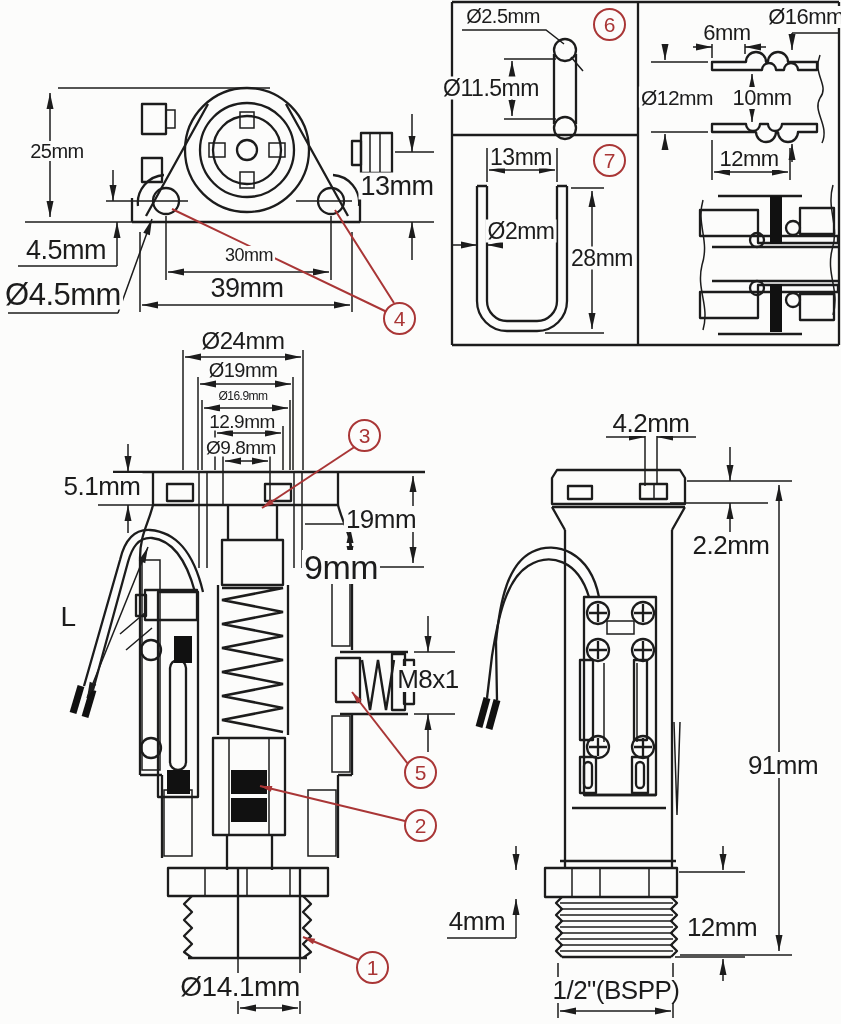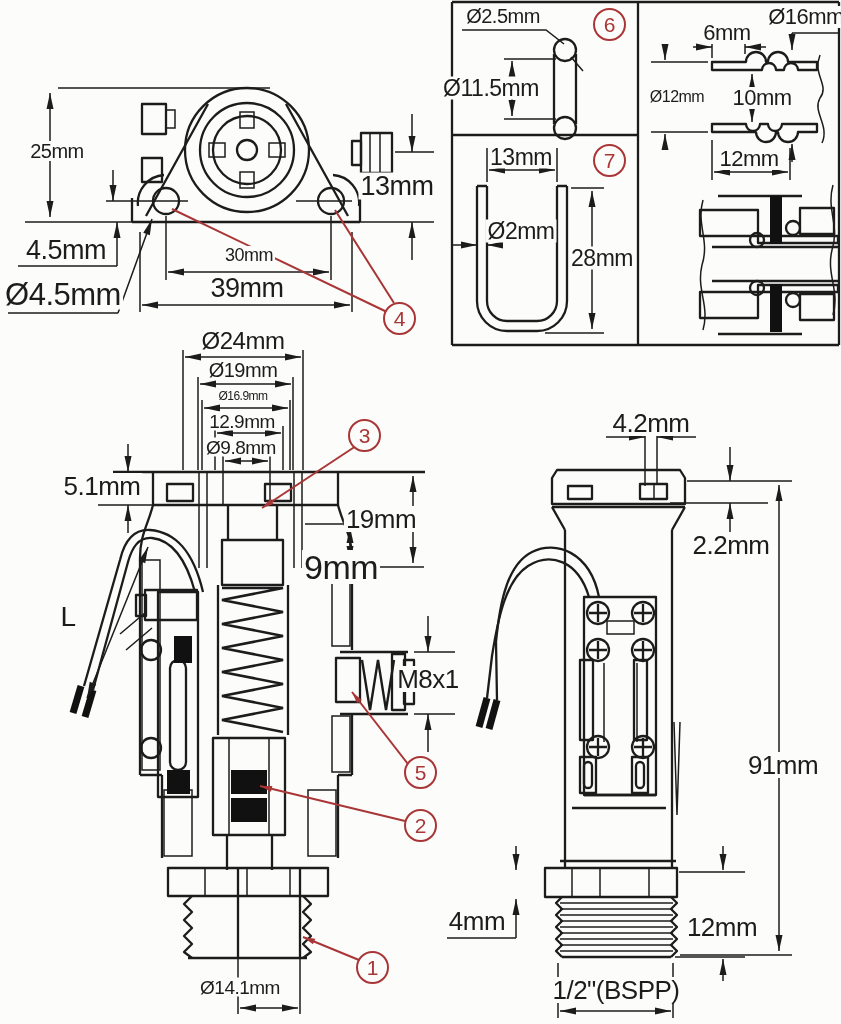--- a/index.html
+++ b/index.html
@@ -301,35 +301,35 @@
 <span class="dim" style="left:63px;top:294px;font-size:31px">Ø4.5mm</span>
 
 <span class="dim" style="left:503px;top:16px;font-size:20px">Ø2.5mm</span>
 <span class="dim" style="left:491px;top:88px;font-size:23px">Ø11.5mm</span>
 <span class="dim" style="left:521px;top:157px;font-size:23px">13mm</span>
 <span class="dim" style="left:521px;top:231px;font-size:23px">Ø2mm</span>
 <span class="dim" style="left:602px;top:258px;font-size:23px">28mm</span>
 
 <span class="dim" style="left:727px;top:33px;font-size:22px">6mm</span>
 <span class="dim" style="left:806px;top:17px;font-size:22px">Ø16mm</span>
-<span class="dim" style="left:677px;top:97px;font-size:16px">Ø12mm</span>
+<span class="dim" style="left:677px;top:97px;font-size:21px">Ø12mm</span>
 <span class="dim" style="left:762px;top:98px;font-size:22px">10mm</span>
 <span class="dim" style="left:749px;top:159px;font-size:22px">12mm</span>
 
 <span class="dim" style="left:243px;top:341px;font-size:24px">Ø24mm</span>
 <span class="dim" style="left:243px;top:370px;font-size:20px">Ø19mm</span>
 <span class="dim" style="left:243px;top:396px;font-size:12px">Ø16.9mm</span>
 <span class="dim" style="left:242px;top:421px;font-size:19px">12.9mm</span>
 <span class="dim" style="left:241px;top:447px;font-size:19px">Ø9.8mm</span>
 <span class="dim" style="left:102px;top:486px;font-size:26px">5.1mm</span>
 <span class="dim" style="left:381px;top:519px;font-size:26px">19mm</span>
 <span class="dim" style="left:341px;top:567px;font-size:34px">9mm</span>
 <span class="dim" style="left:68px;top:617px;font-size:28px">L</span>
 <span class="dim" style="left:428px;top:679px;font-size:26px">M8x1</span>
-<span class="dim" style="left:240px;top:987px;font-size:19px">Ø14.1mm</span>
+<span class="dim" style="left:240px;top:987px;font-size:28px">Ø14.1mm</span>
 
 <span class="dim" style="left:651px;top:423px;font-size:26px">4.2mm</span>
 <span class="dim" style="left:731px;top:545px;font-size:26px">2.2mm</span>
 <span class="dim" style="left:783px;top:765px;font-size:26px">91mm</span>
 <span class="dim" style="left:477px;top:921px;font-size:26px">4mm</span>
 <span class="dim" style="left:722px;top:927px;font-size:26px">12mm</span>
 <span class="dim" style="left:616px;top:990px;font-size:26px">1/2"(BSPP)</span>
 
 <div class="callout" style="left:383px;top:302px">4</div>
 <div class="callout" style="left:593px;top:8px">6</div>

